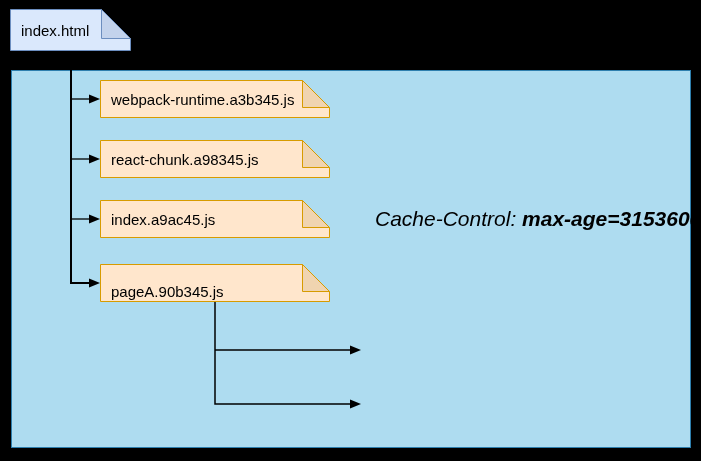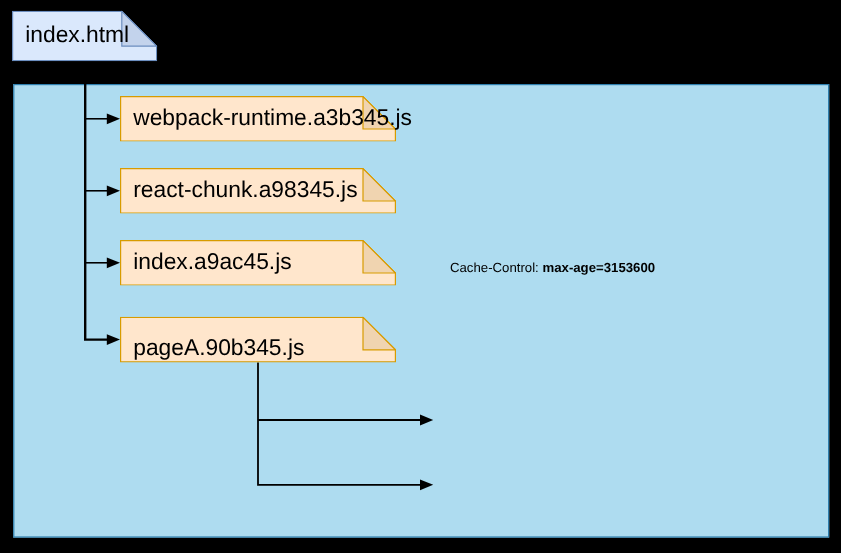--- a/index.html
+++ b/index.html
@@ -40,32 +40,33 @@
   .arrowhead{fill:var(--edge);stroke:none;}
   .node{
     position:absolute;
     display:flex;align-items:center;
     box-sizing:border-box;
   }
   .node svg{position:absolute;left:0;top:0;}
   .node-label{
     position:relative;
     padding-left:11px;
-    font-size:19px;
+    font-size:15px;
     color:var(--text);
     white-space:nowrap;
   }
   .file-body{fill:var(--file-fill);stroke:var(--file-stroke);stroke-width:1;}
   .file-fold{fill:var(--file-fold);stroke:var(--file-stroke);stroke-width:1;}
   .root-body{fill:var(--root-fill);stroke:var(--root-stroke);stroke-width:1;}
   .root-fold{fill:var(--root-fold);stroke:var(--root-stroke);stroke-width:1;}
   .annotation{
-    position:absolute;left:375px;top:218px;
-    font-size:11px;color:var(--text);
+    position:absolute;left:375px;top:207px;
+    font-size:21px;color:var(--text);
     white-space:nowrap;
+    font-style:italic;
   }
   .annotation .bold{font-weight:bold;}
 </style>
 </head>
 <body>
 
 <div class="stage">
 
   <div class="container-box"></div>
 

